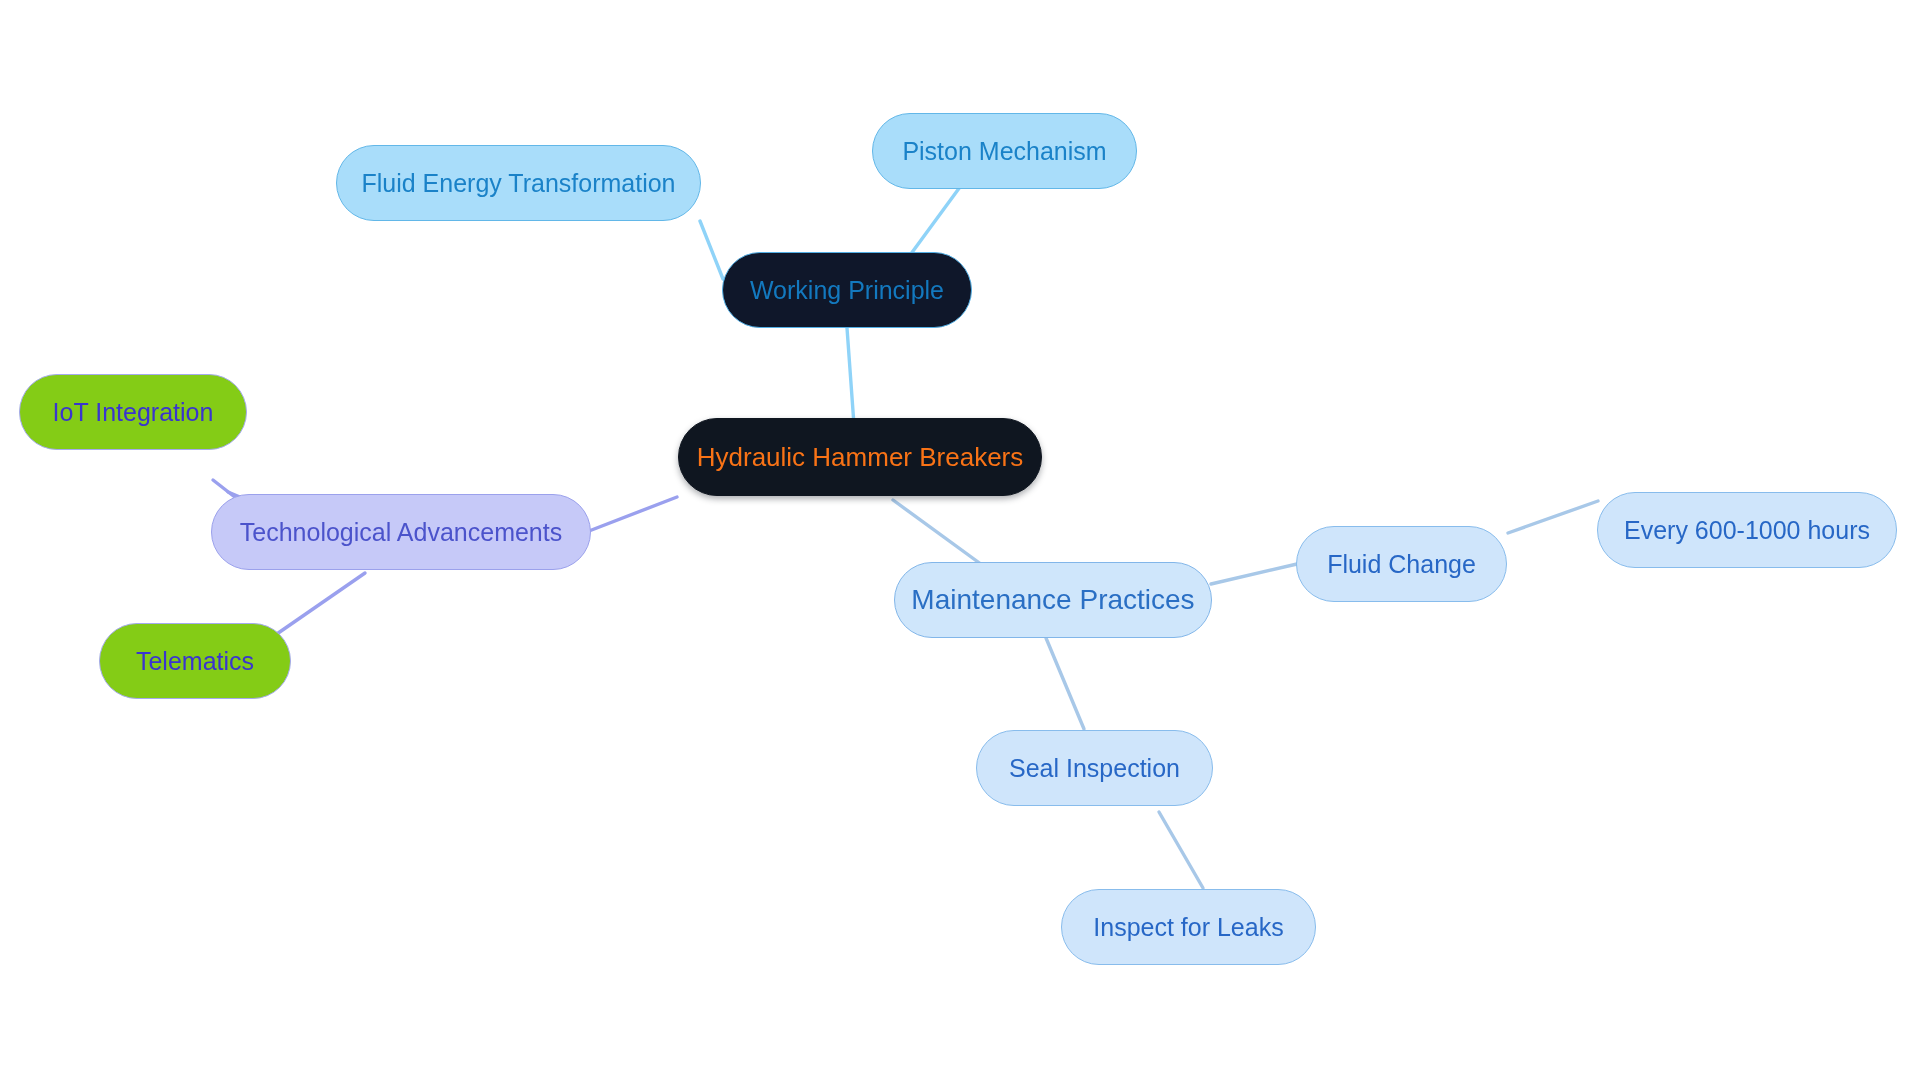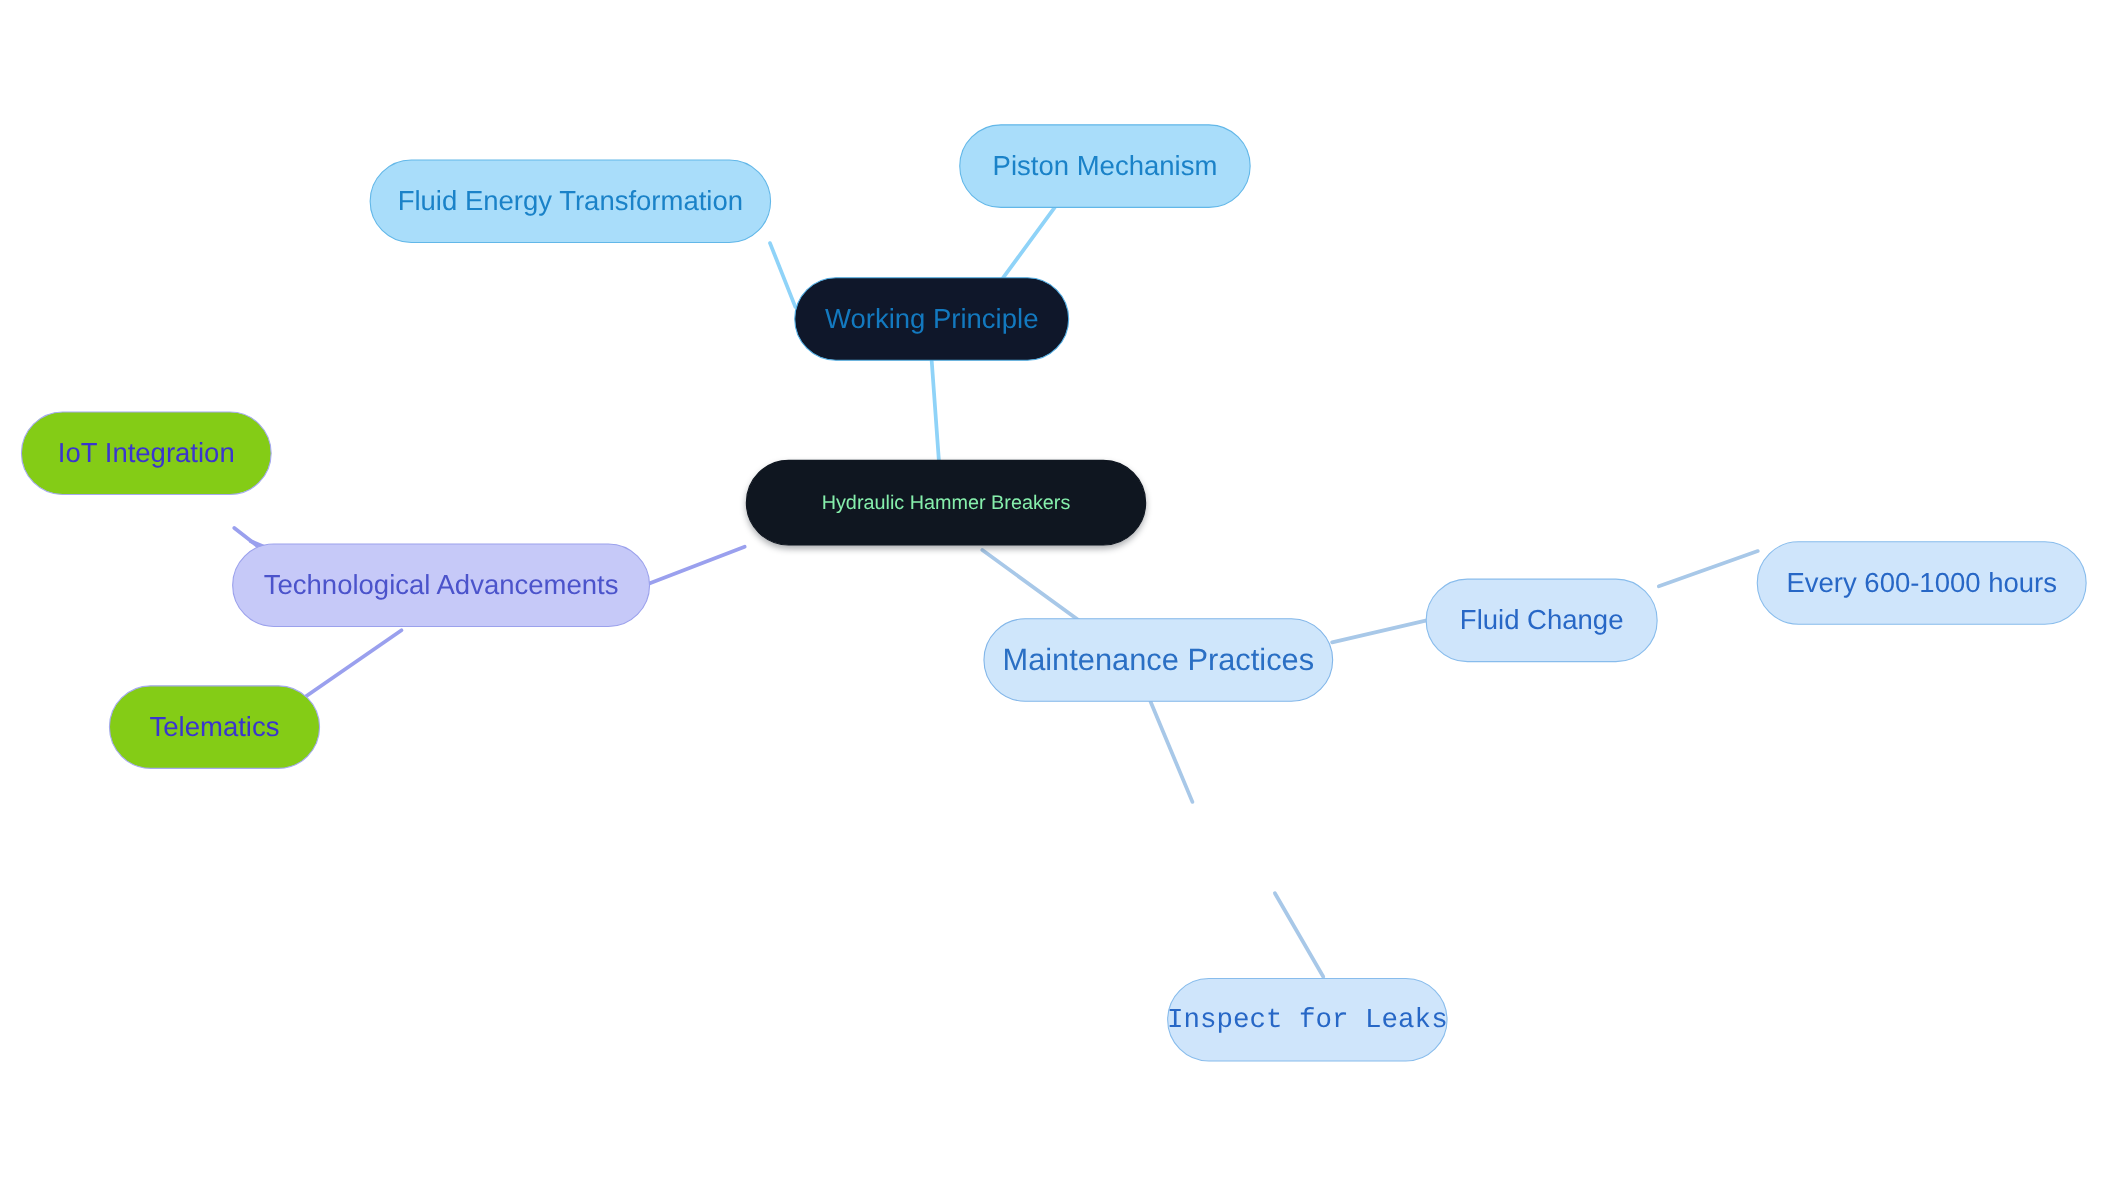--- a/index.html
+++ b/index.html
@@ -35,22 +35,22 @@
   }
   .node-label {
     display: block;
     line-height: 1;
   }
   
   .node-root {
     background: #0f1620;
     border: 1px solid #0f1620;
     box-shadow: 0 3px 6px rgba(20,25,35,0.35);
-    color: #86efac;
-    font-size: 18px;
+    color: #f97316;
+    font-size: 26px;
   }
   
   .node-sky {
     background: #0f172a;
     border: 1.6px solid #52aee4;
     color: #1379bf;
     font-size: 25px;
   }
   .node-sky-light {
     background: #a9ddfa;
@@ -149,18 +149,21 @@
   </div>
 
   <div class="node node-pale-alt" style="left:1296px; top:526px; width:211px; height:76px;align-items:center;">
     <span class="node-label">Fluid Change</span>
   </div>
 
   <div class="node node-pale-alt" style="left:1597px; top:480px; width:300px; height:76px;margin-top:12px;">
     <span class="node-label">Every 600-1000 hours</span>
   </div>
 
+  <div class="node node-pale-alt" style="left:976px; top:730px; width:237px; height:76px;">
+    <span class="node-label">Seal Inspection</span>
+  </div>
 
-  <div class="node node-pale-alt" style="left:1061px; top:889px; width:255px; height:76px;font-family:Liberation Mono, monospace;">
+  <div class="node node-pale-alt" style="left:1061px; top:889px; width:255px; height:76px;">
     <span class="node-label">Inspect for Leaks</span>
   </div>
 
 </div>
 
 </body></html>

